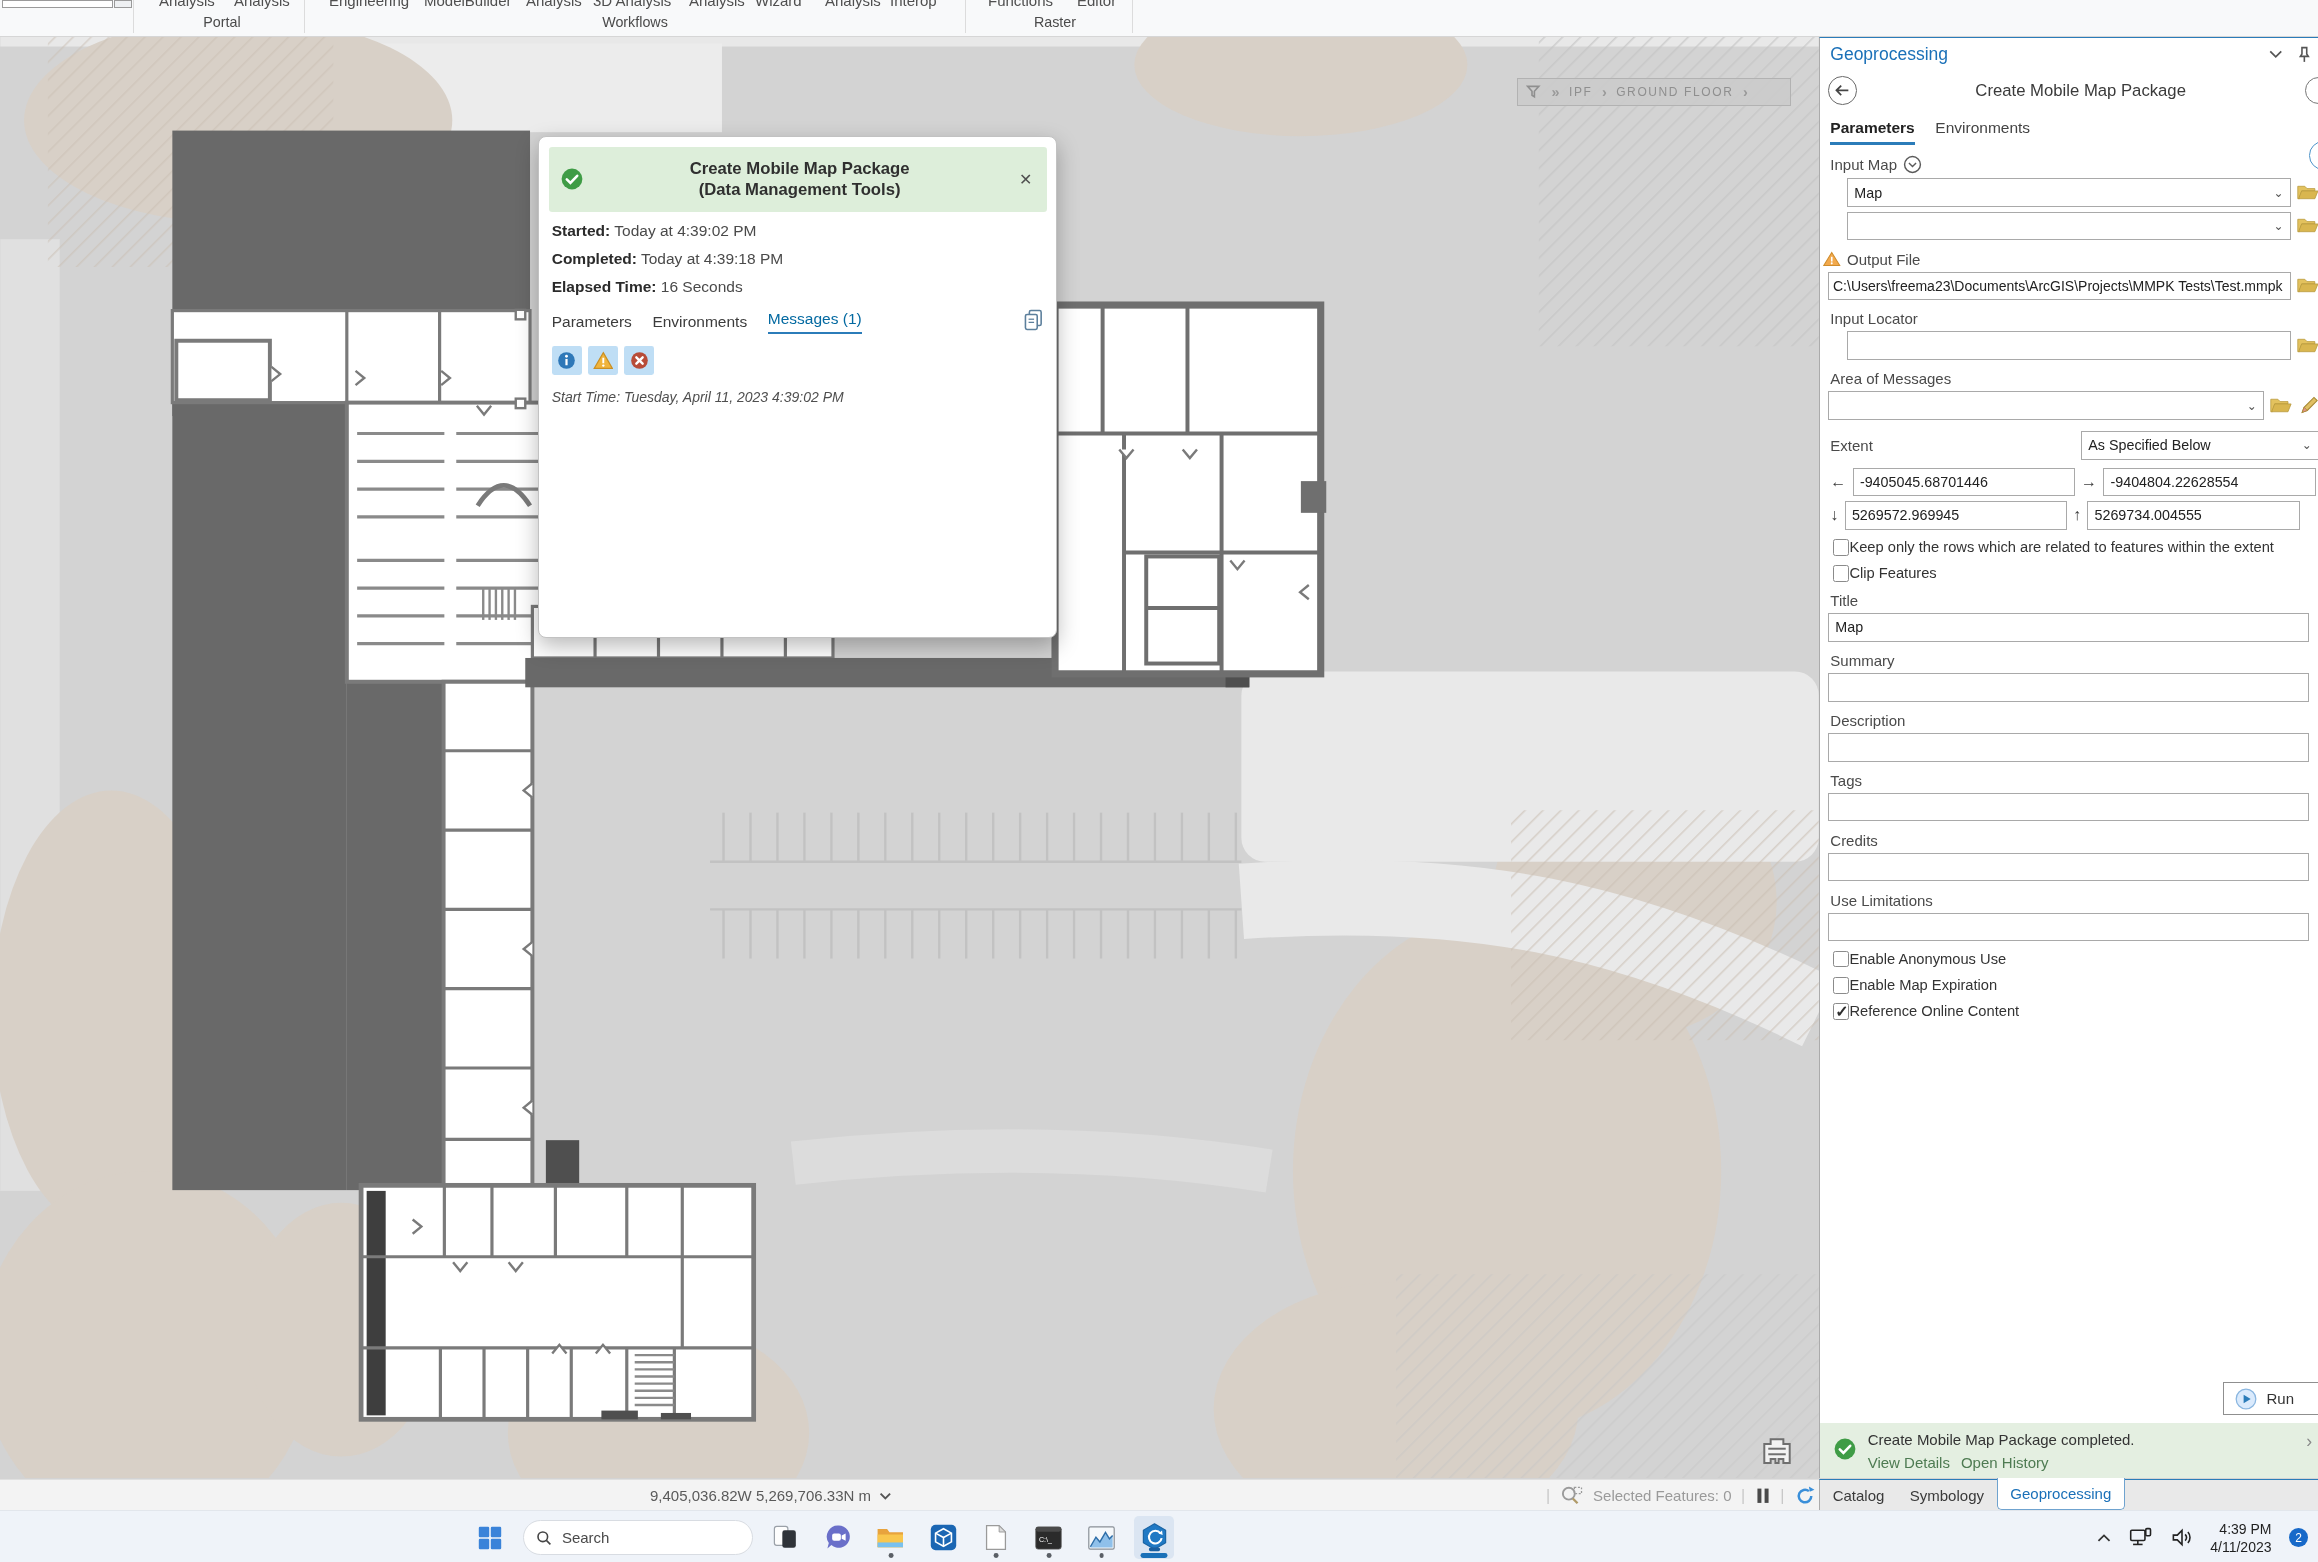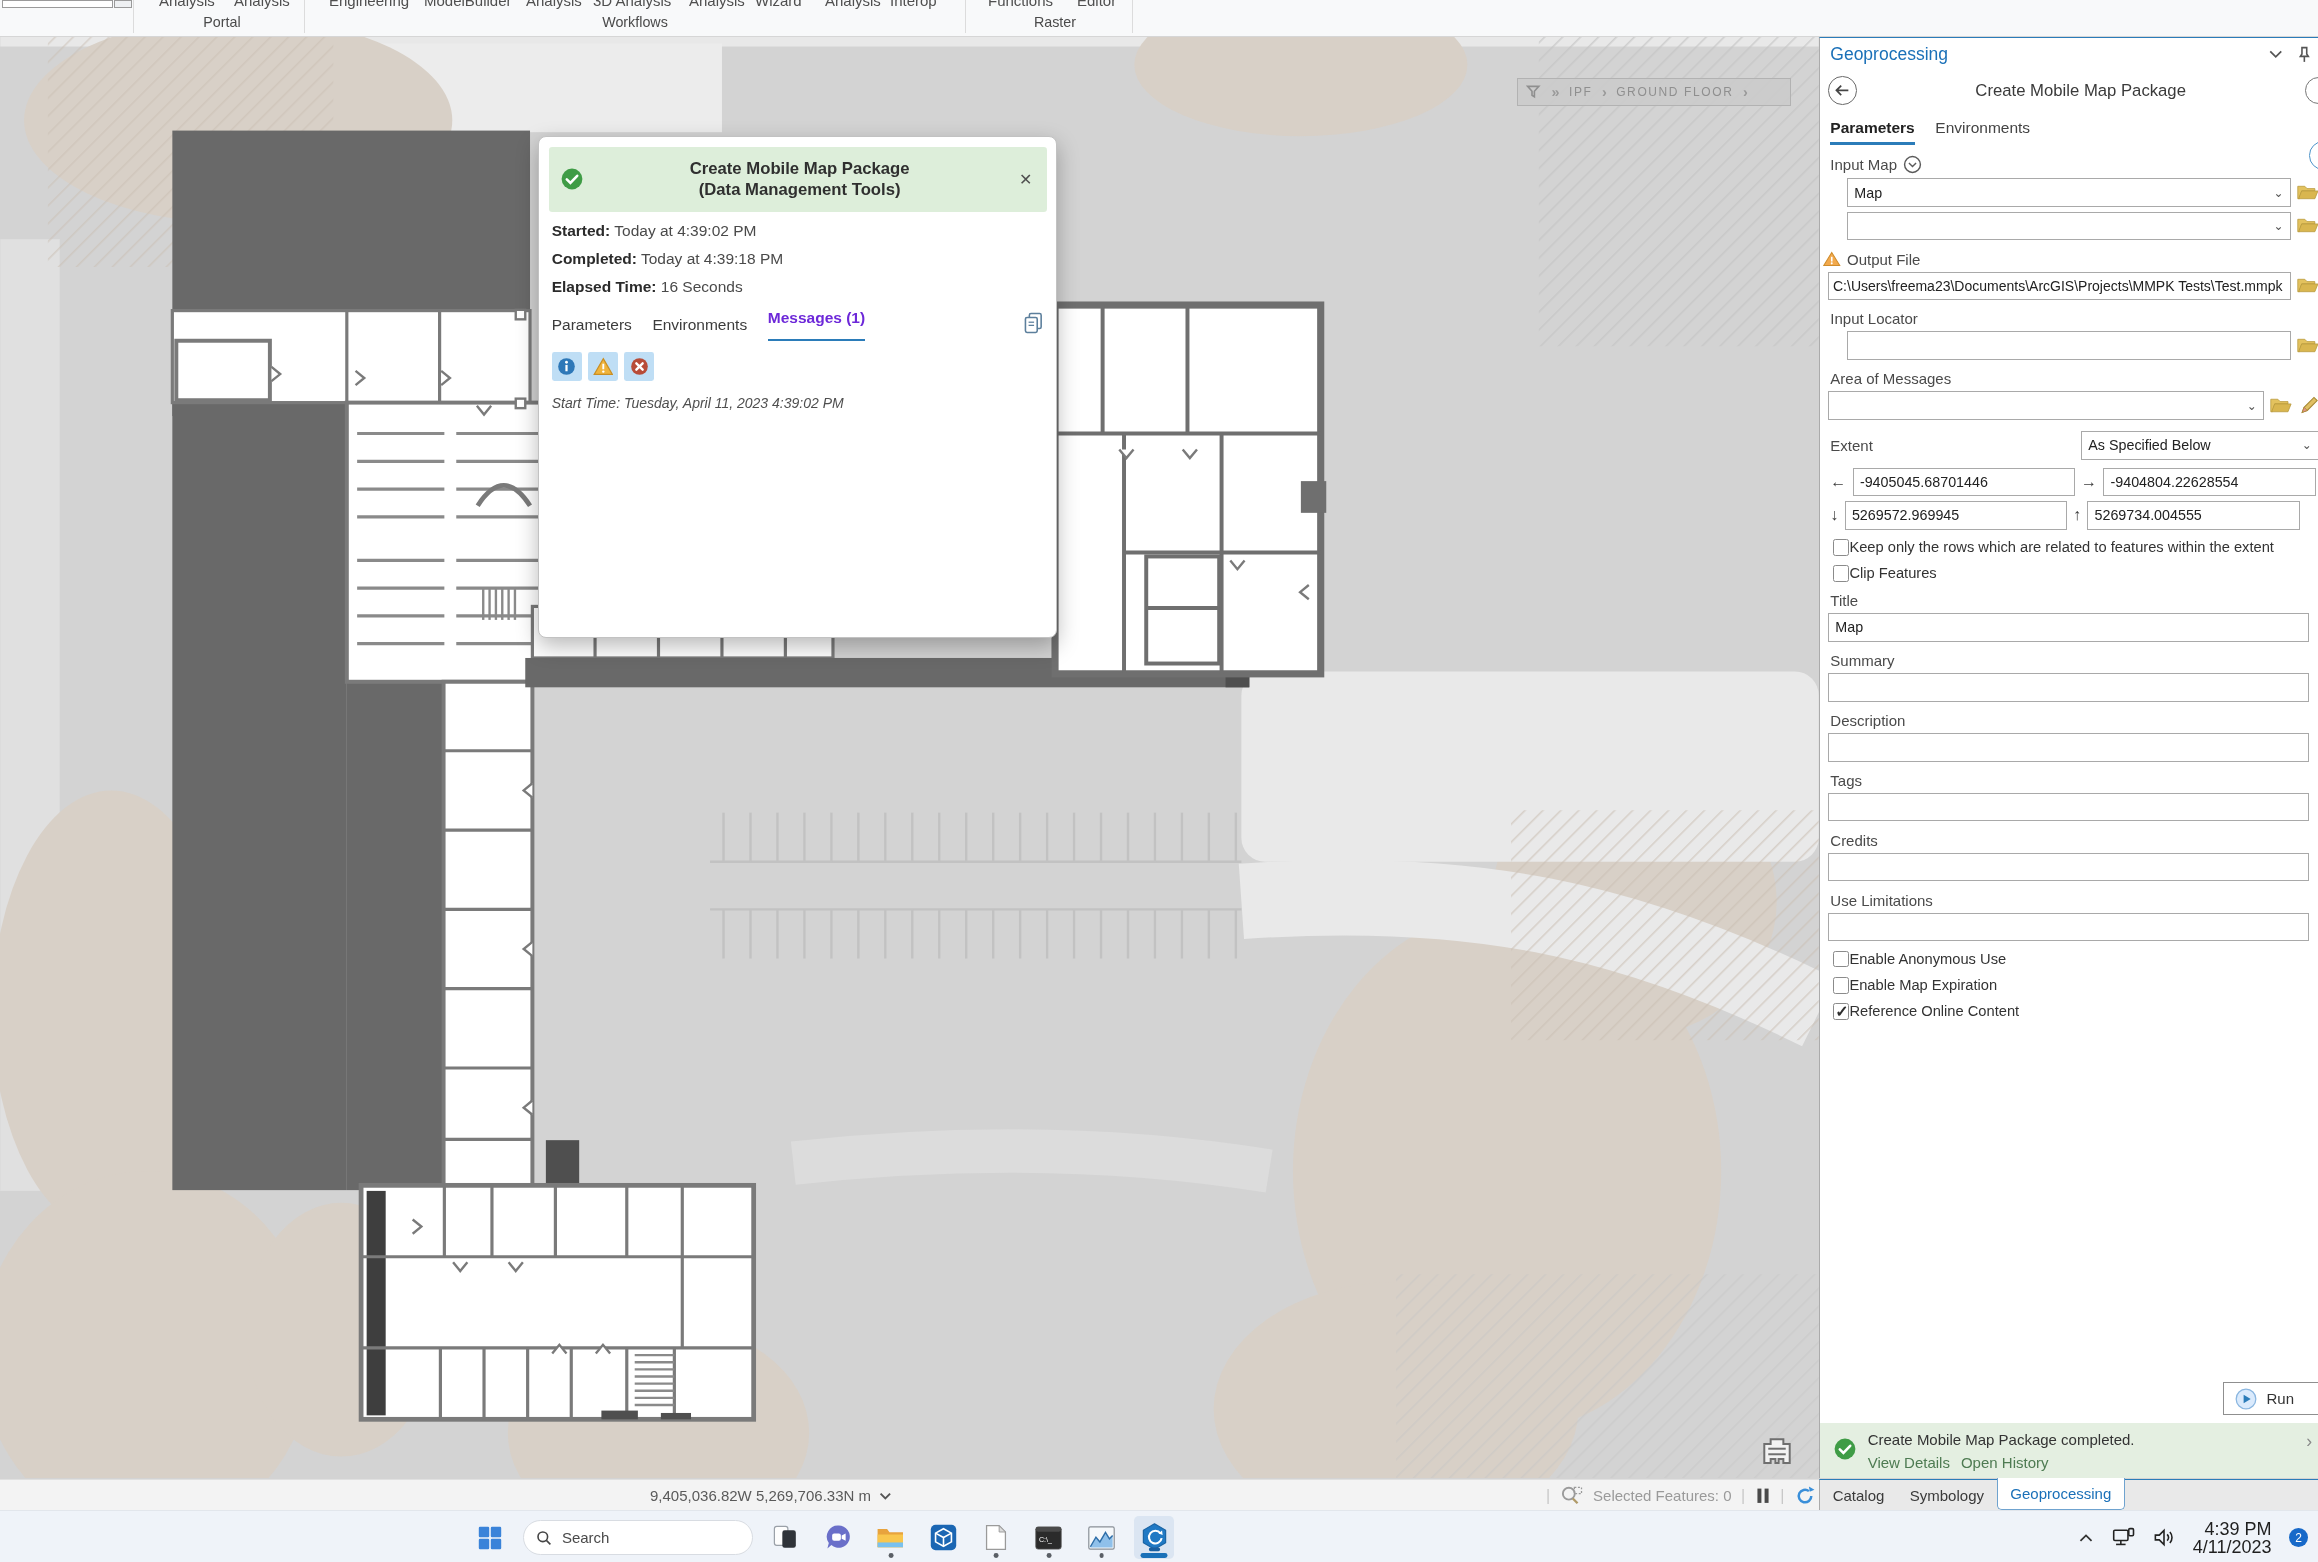--- a/index.html
+++ b/index.html
@@ -28,21 +28,21 @@
 
   
   .dialog{position:absolute;left:538px;top:99px;width:519px;height:502px;background:#fff;border:0.8px solid #c2c2c2;
     border-radius:8px;box-shadow:0 8px 22px rgba(0,0,0,.28);padding:9.5px;}
   .dlg-head{height:65px;background:#ddeeda;border-radius:3.2px;display:flex;align-items:center;padding:0 11px;}
   .dlg-title{flex:1;text-align:center;font-size:16.7px;font-weight:bold;color:#2f2f2f;line-height:21.4px;}
   .dlg-close{font-size:16px;color:#4f4f4f;cursor:default;padding:0 3.2px;}
   .dlg-line{margin:10.3px 3.2px 0 3.2px;font-size:15.5px;color:#4a4a4a;}
   .dlg-line b{color:#2b2b2b;}
   .dlg-tabs{margin:12.7px 3.2px 0 3.2px;display:flex;align-items:center;gap:20.6px;font-size:15.5px;color:#3c3c3c;}
-  .dlg-tab-active{border-bottom:2.4px solid #2b7cb9;padding-bottom:12px;font-weight:bold;color:#6d28d9;}
+  .dlg-tab-active{border-bottom:2.4px solid #2b7cb9;padding-bottom:4px;font-weight:normal;color:#0369a1;}
   .dlg-copy{margin-left:auto;}
   .filter-row{margin:11px 3.2px 0 3.2px;display:flex;gap:6.3px;}
   .filter-btn{width:30px;height:28.6px;background:#bfdef5;border-radius:2.4px;display:flex;align-items:center;justify-content:center;}
   .dlg-msgs{margin:12.7px 3.2px 0 3.2px;font-family:"DejaVu Sans Mono",monospace;font-style:italic;font-size:14px;color:#4f4f4f;line-height:21.4px;}
 
   
   .statusbar{position:absolute;left:0;top:1479px;width:1819px;height:31px;background:#f3f3f3;border-top:0.8px solid #e0e0e0;
     font-size:15px;color:#5a5a5a;}
   .coords{position:absolute;left:650px;top:0;height:31px;display:flex;align-items:center;gap:8px;}
   .sb-right{position:absolute;right:3.2px;top:0;height:31px;display:flex;align-items:center;gap:9.5px;color:#9a9a9a;}
@@ -90,21 +90,21 @@
   
   .taskbar{position:absolute;left:0;top:1510px;width:2319px;height:53px;background:#eff3f9;border-top:0.8px solid #e2e6ec;}
   .tb-left{position:absolute;left:470px;top:0;height:53px;display:flex;align-items:center;gap:12.7px;}
   .search-pill{width:230px;height:35px;border-radius:17.5px;background:#fff;border:0.8px solid #d8dce2;display:flex;align-items:center;
     gap:9.5px;padding-left:12.7px;font-size:15px;color:#4a4a4a;}
   .tb-ico{width:40px;height:43px;display:flex;align-items:center;justify-content:center;position:relative;border-radius:4.8px;}
   .tb-ico.active{background:#dbe5f2;}
   .tb-dot{position:absolute;bottom:0.8px;left:50%;transform:translateX(-50%);width:4.8px;height:4.8px;border-radius:50%;background:#5a5f66;}
   .tb-bar{position:absolute;bottom:0.8px;left:50%;transform:translateX(-50%);width:27px;height:4.8px;border-radius:2.4px;background:#1a70b8;}
   .tb-right{position:absolute;right:11px;top:0;height:53px;display:flex;align-items:center;gap:17.5px;}
-  .tb-time{font-size:18px;color:#1f1f1f;text-align:right;line-height:18px;}
+  .tb-time{font-size:14px;color:#1f1f1f;text-align:right;line-height:18px;}
   .badge{width:19px;height:19px;border-radius:50%;background:#1769c9;color:#fff;font-size:12px;display:flex;align-items:center;justify-content:center;}
 </style>
 </head>
 <body>
 
 <div class="screen">
 
   <div class="ribbon">
     <div class="qa-box"></div>
     <div class="qa-btn"></div>

